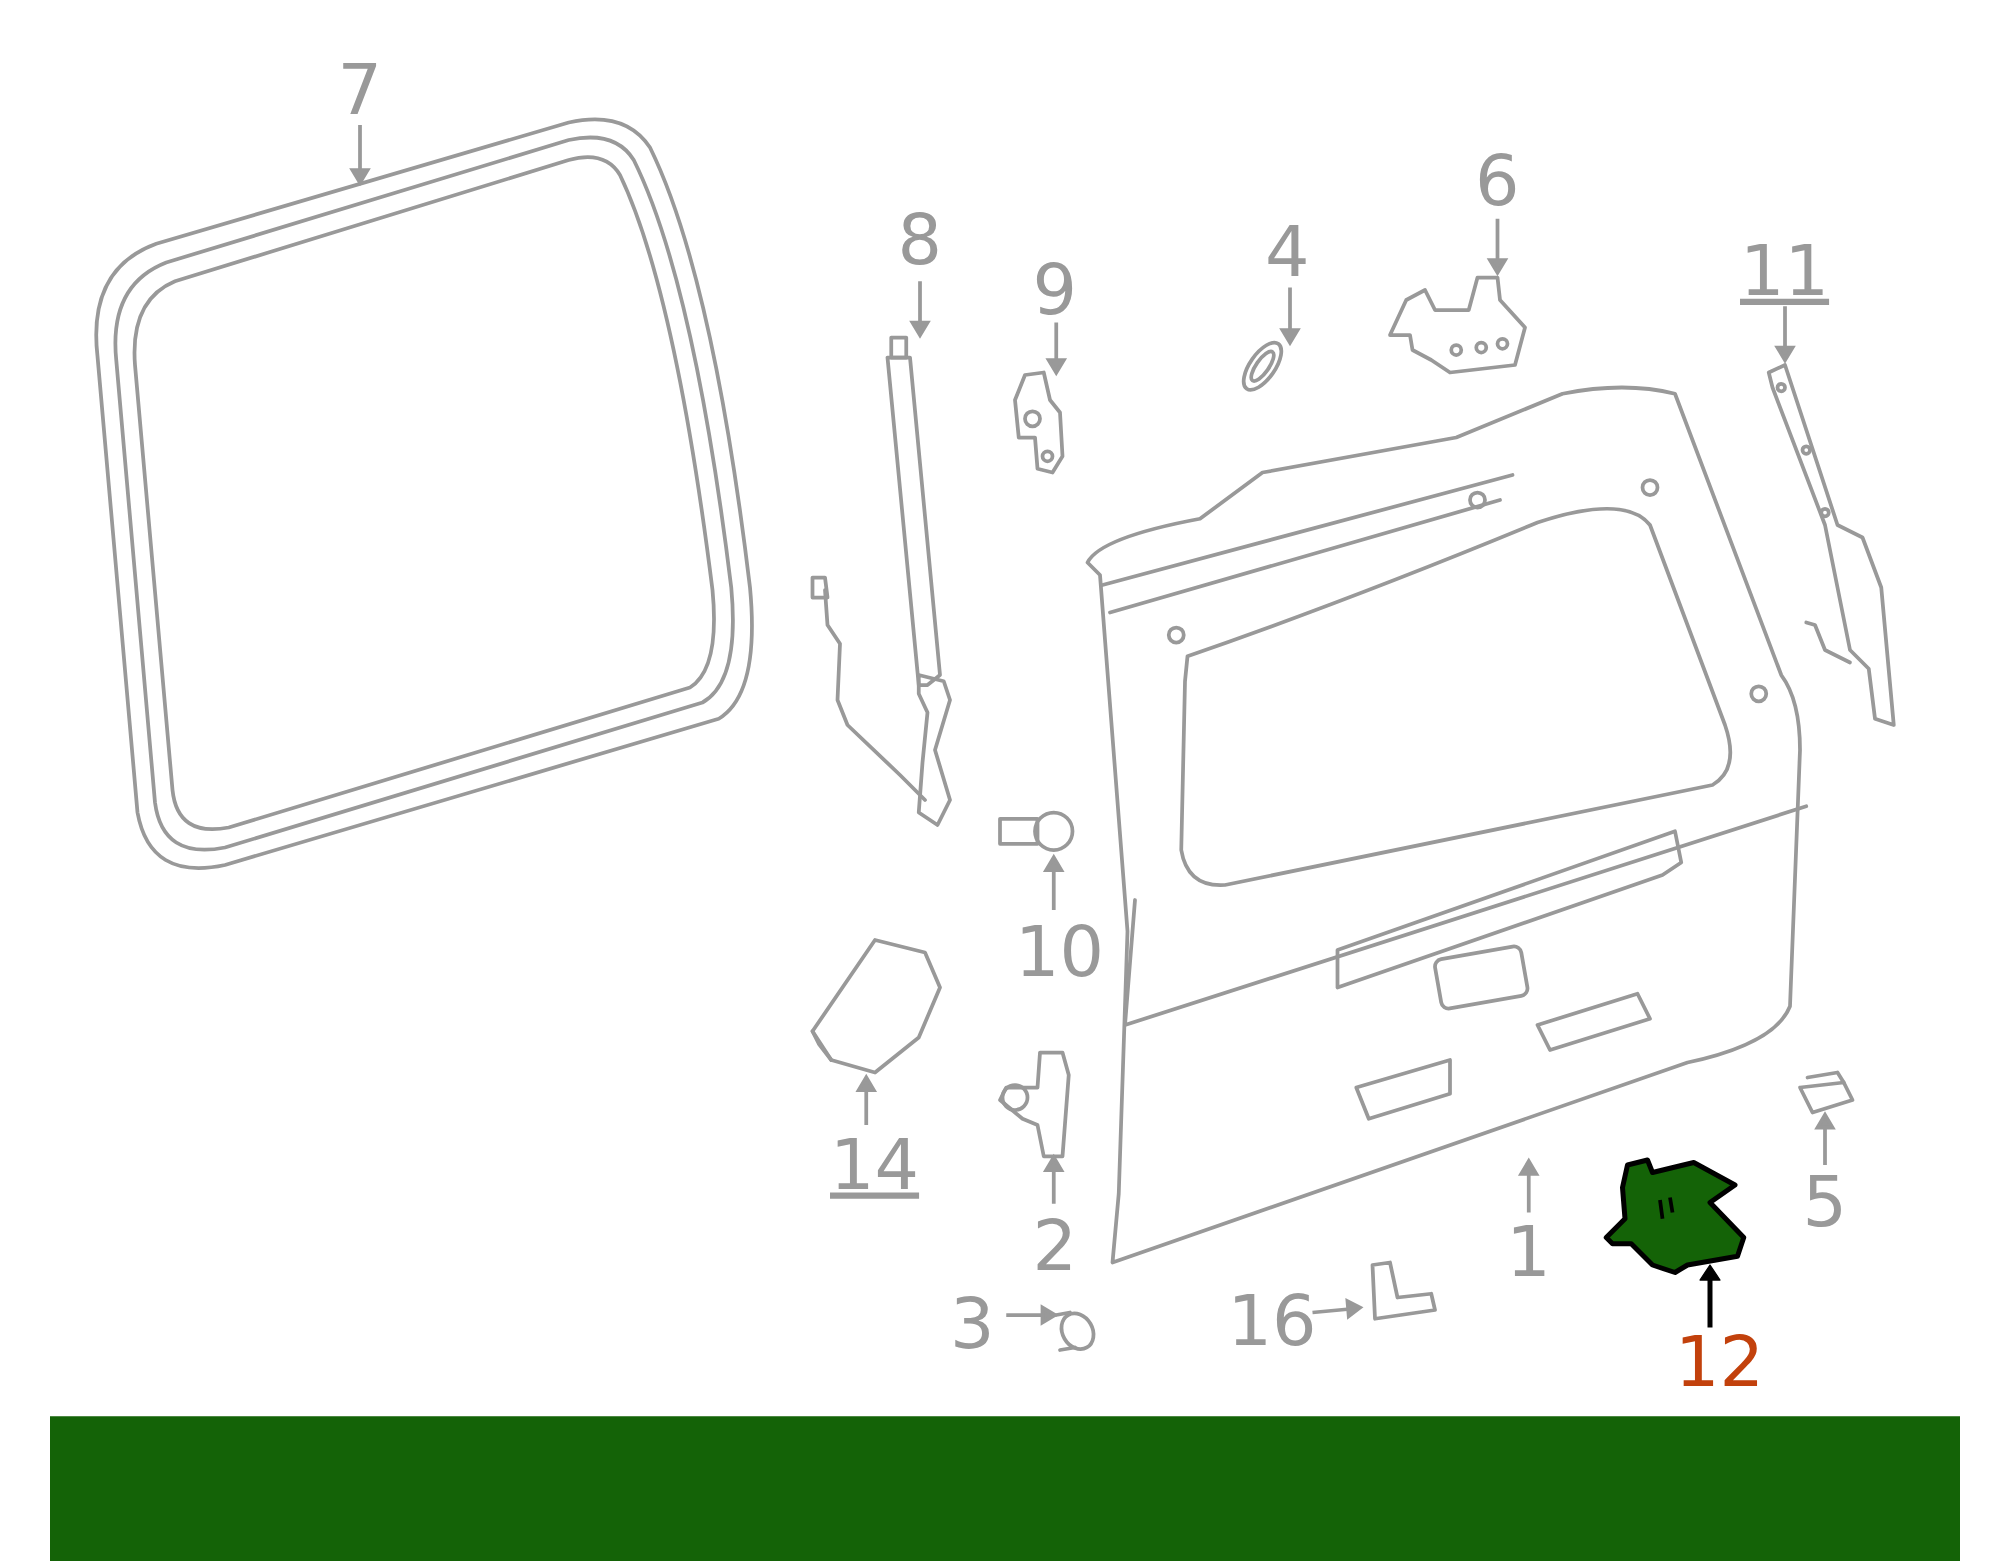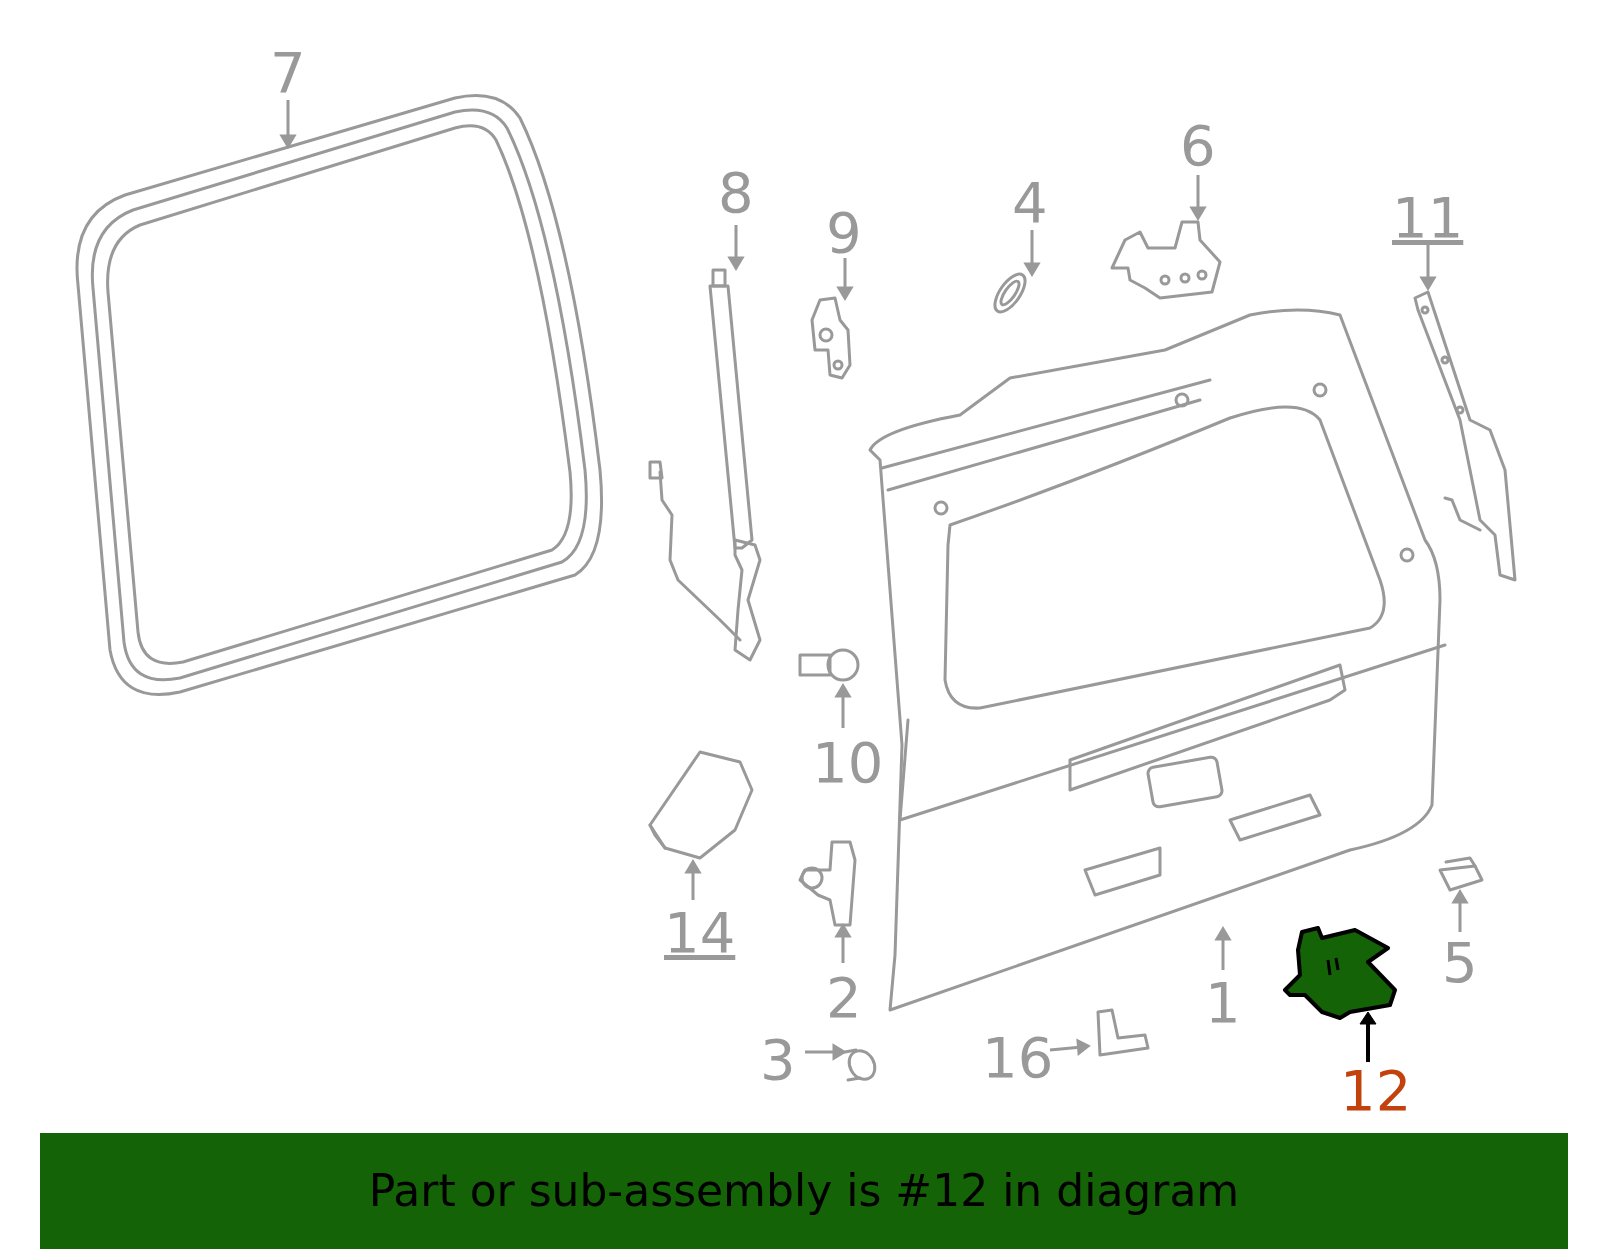--- a/index.html
+++ b/index.html
@@ -148,14 +148,13 @@
 <div class="callout" style="left:270px;top:45px;">7</div>
 <div class="callout" style="left:718px;top:165px;">8</div>
 <div class="callout" style="left:826px;top:205px;">9</div>
 <div class="callout" style="left:812px;top:735px;">10</div>
 <div class="callout" style="left:1392px;top:190px;text-decoration:underline;">11</div>
 <div class="callout highlight" style="left:1340px;top:1063px;">12</div>
 <div class="callout" style="left:982px;top:1030px;">16</div>
 <div class="callout" style="left:664px;top:905px;text-decoration:underline;">14</div>
 
 <div id="banner">
-  <div>Part or sub-assembly is #12 in diagram</div>
 </div>
 
 </body></html>

